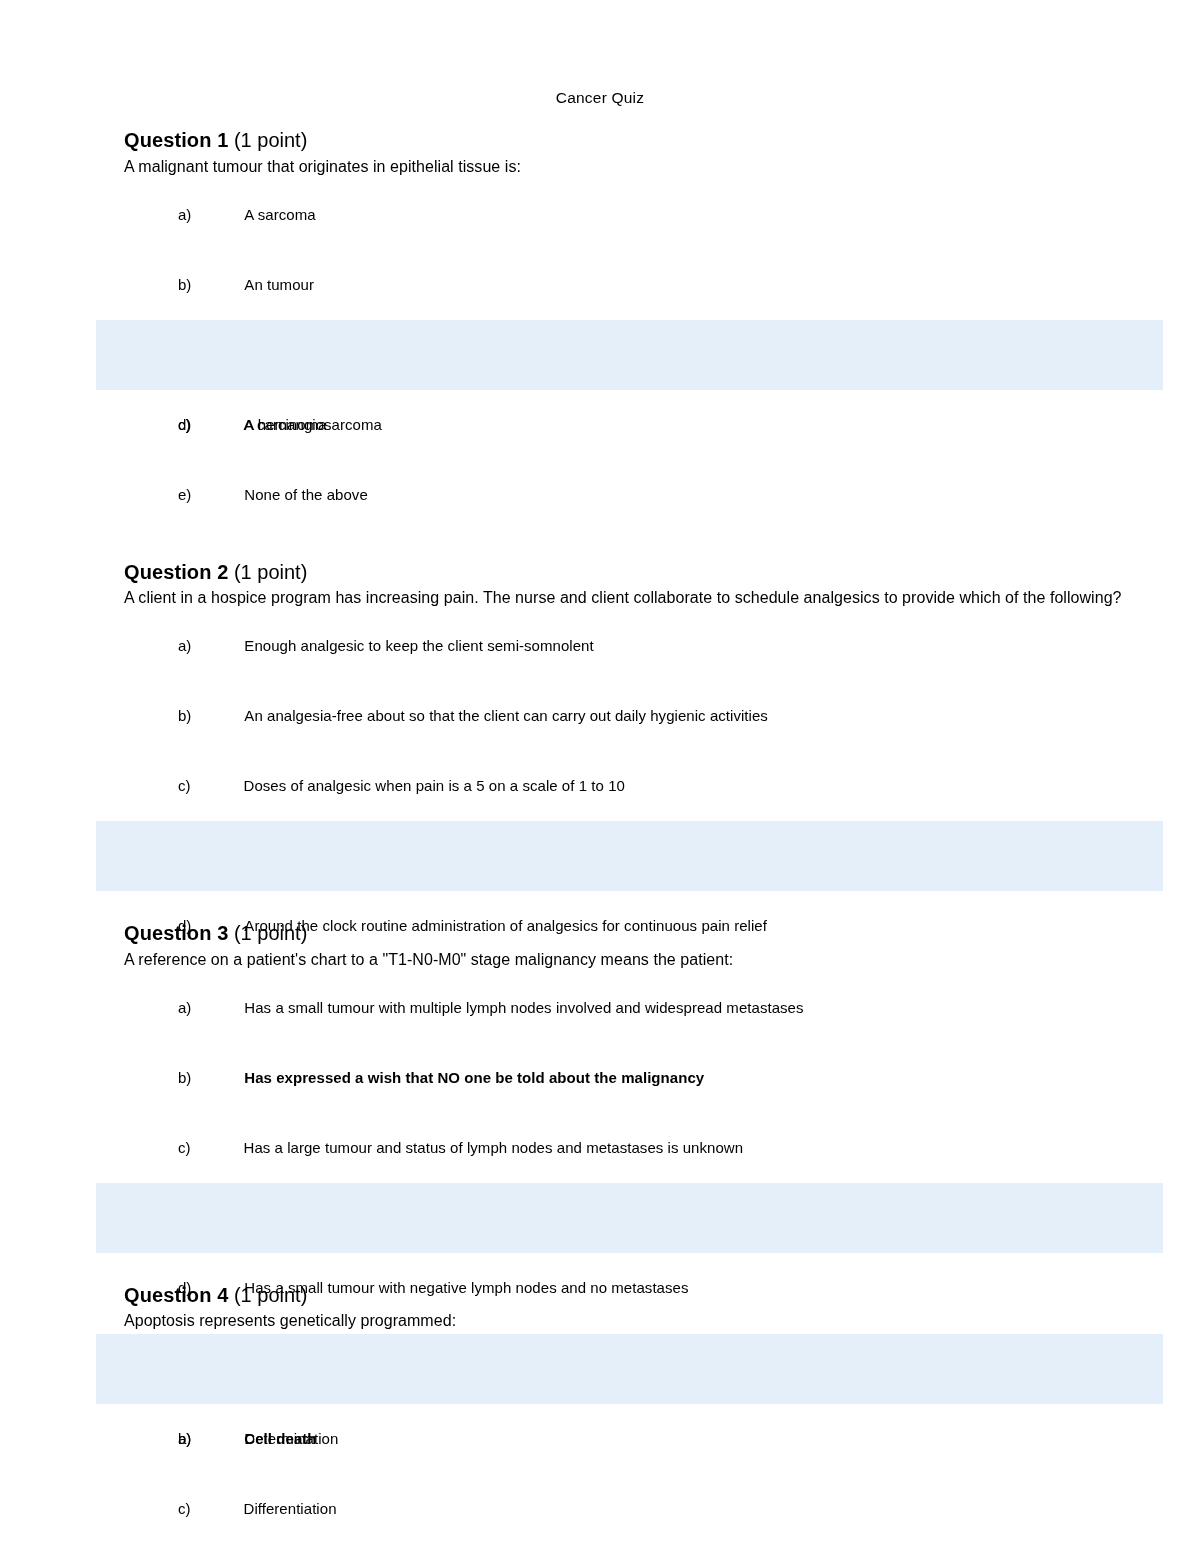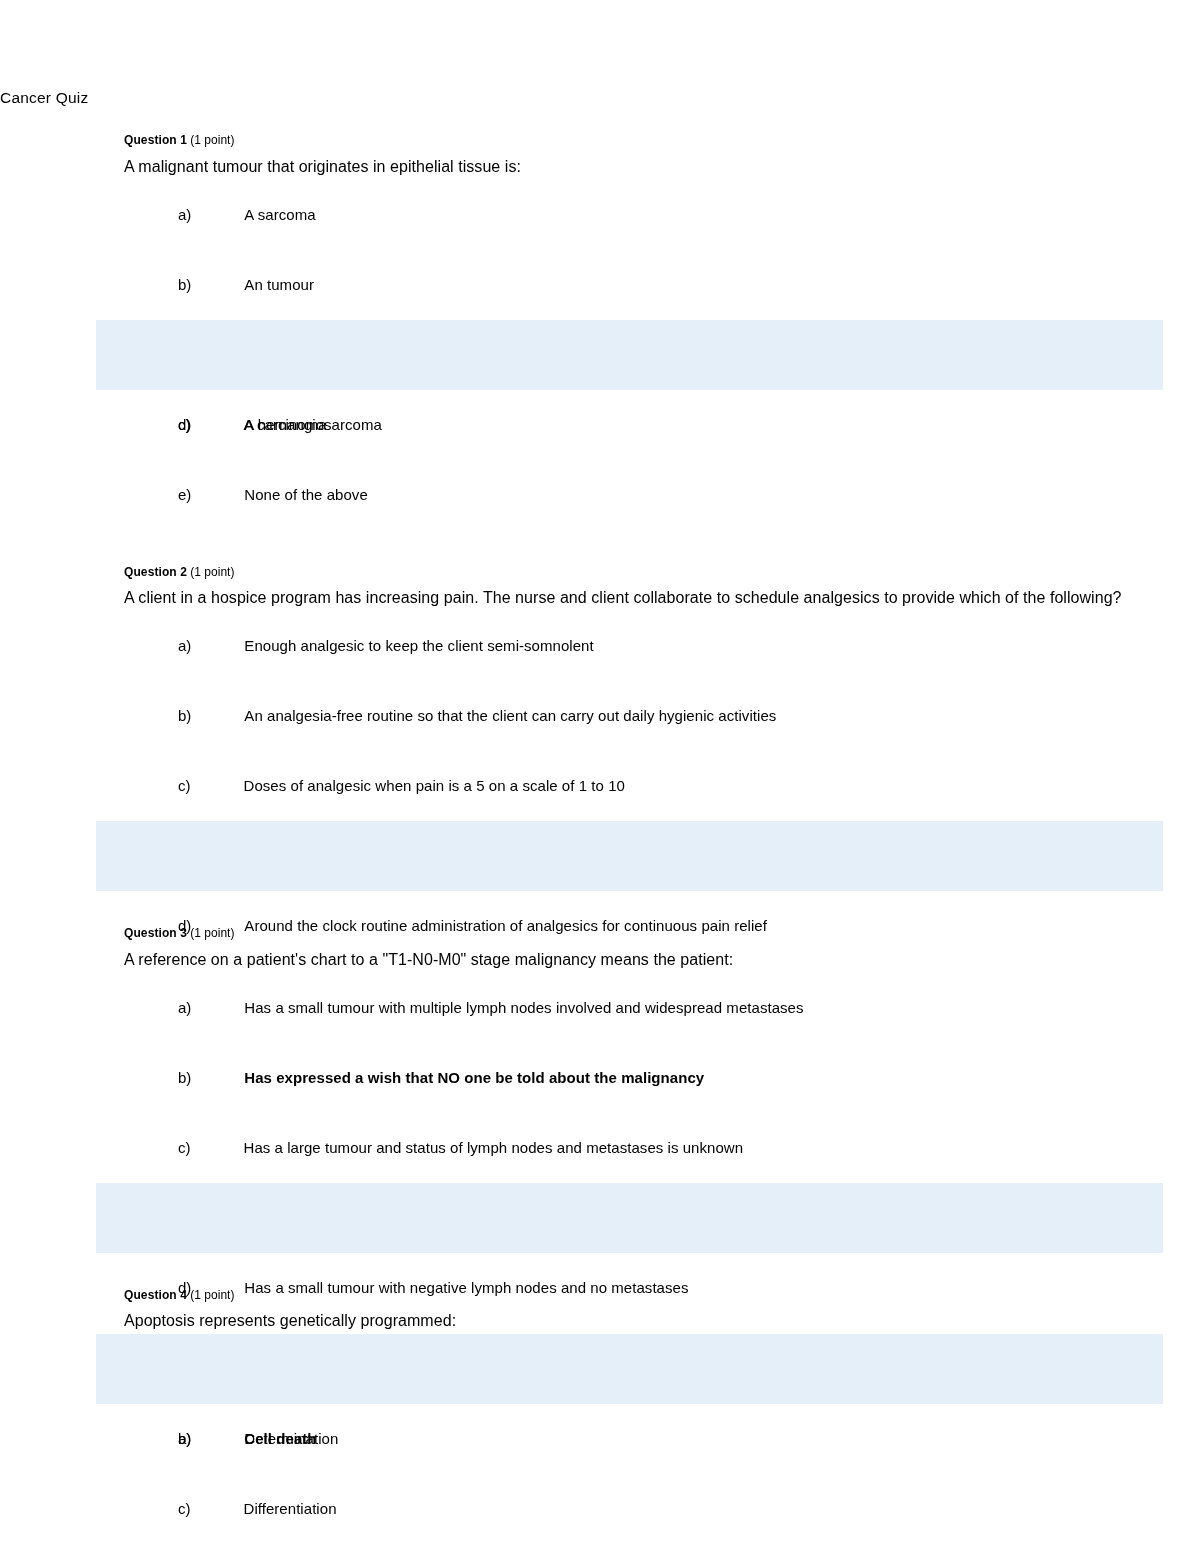--- a/index.html
+++ b/index.html
@@ -20,41 +20,42 @@
     overflow: hidden;
     box-sizing: border-box;
   }
 
   
   .doc-title {
     position: absolute;
     top: 88px;
     left: 0;
     width: 1200px;
+    text-align: center;
     font-size: 15.5px;
     line-height: 20px;
     letter-spacing: 0.2px;
     color: #000;
   }
 
   
   .content {
     position: absolute;
     top: 128px;
     left: 0;
     width: 1200px;
   }
 
   .question-block {
     position: relative;
   }
 
   .q-heading {
     padding: 0 36px 0 124px;
-    font-size: 12px;
+    font-size: 20px;
     line-height: 25.5px;
     color: #000;
   }
   .q-heading .q-label {
     font-weight: bold;
     letter-spacing: 0.1px;
   }
   .q-heading .q-points {
     font-weight: normal;
   }
@@ -124,21 +125,21 @@
           <div class="option-row"><span class="opt-letter" style="top: 24px;">d)</span><span class="opt-text" style="top: 24px;">A hemangiosarcoma</span></div>
           <div class="option-row"><span class="opt-letter" style="top: 24px;">e)</span><span class="opt-text" style="top: 24px;">None of the above</span></div>
         </div>
       </div>
       <div class="gap-md"></div>
       <div class="question-block">
         <div class="q-heading"><span class="q-label">Question 2</span> <span class="q-points">(1 point)</span></div>
         <div class="q-stem">A client in a hospice program has increasing pain. The nurse and client collaborate to schedule analgesics to provide which of the following?</div>
         <div class="options">
           <div class="option-row"><span class="opt-letter" style="top: 24px;">a)</span><span class="opt-text" style="top: 24px;">Enough analgesic to keep the client semi-somnolent</span></div>
-          <div class="option-row"><span class="opt-letter" style="top: 24px;">b)</span><span class="opt-text" style="top: 24px;">An analgesia-free routine so that the client can carry out daily hygienic activities</span></div>
+          <div class="option-row"><span class="opt-letter" style="top: 24px;">b)</span><span class="opt-text" style="top: 24px;">An analgesia-free about so that the client can carry out daily hygienic activities</span></div>
           <div class="option-row"><span class="opt-letter" style="top: 24px;">c)</span><span class="opt-text" style="top: 24px;">Doses of analgesic when pain is a 5 on a scale of 1 to 10</span></div>
           <div class="option-row"><div class="hl-band" style="background: rgb(229, 239, 249);"></div><span class="opt-letter" style="top: 24px;">d)</span><span class="opt-text" style="top: 24px;">Around the clock routine administration of analgesics for continuous pain relief</span></div>
         </div>
       </div>
       <div class="gap-md"></div>
       <div class="question-block">
         <div class="q-heading"><span class="q-label">Question 3</span> <span class="q-points">(1 point)</span></div>
         <div class="q-stem">A reference on a patient's chart to a "T1-N0-M0" stage malignancy means the patient:</div>
         <div class="options">
           <div class="option-row"><span class="opt-letter" style="top: 24px;">a)</span><span class="opt-text" style="top: 24px;">Has a small tumour with multiple lymph nodes involved and widespread metastases</span></div>

